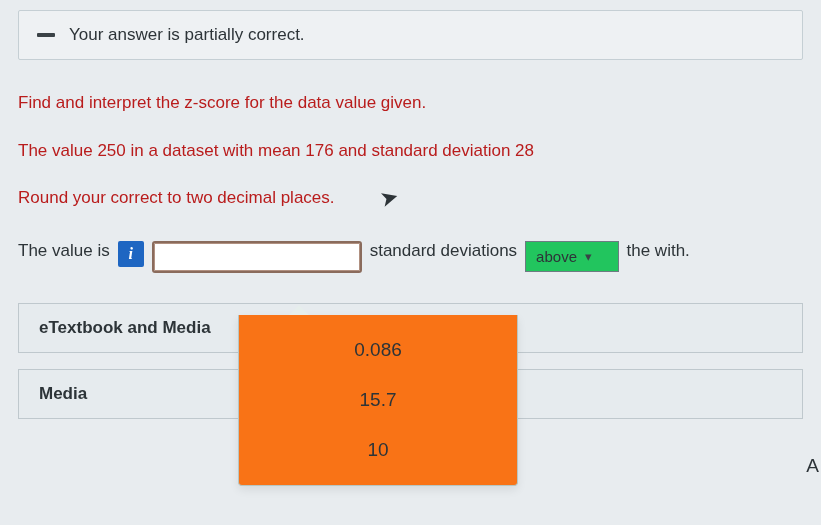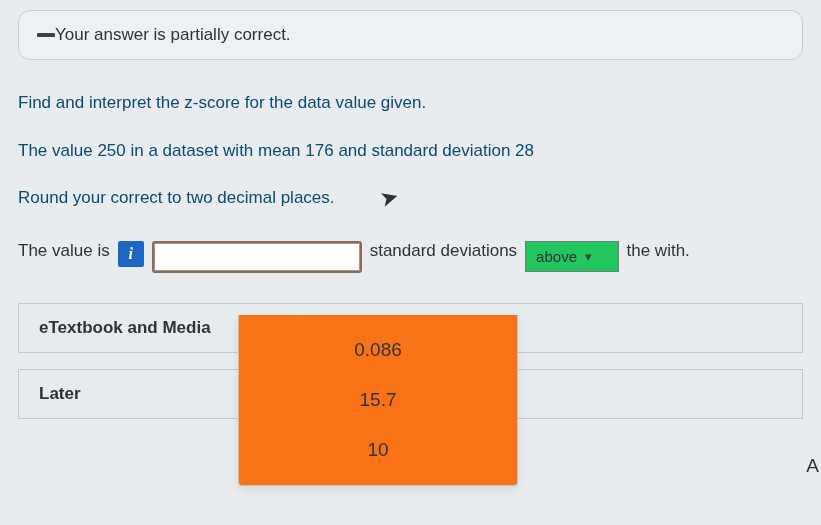--- a/index.html
+++ b/index.html
@@ -12,39 +12,40 @@
     color: #2d3438;
     position: relative;
   }
   .feedback-banner {
     margin: 10px 18px 0 18px;
     background: #eef1f3;
     border: 1px solid #c5cfd4;
     padding: 14px 18px;
     display: flex;
     align-items: center;
+    gap: 14px;
     font-size: 17px;
     color: #2d3438;
     font-weight: 500;
-    border-radius: 12px;
+    border-radius: 2px;
   }
   .feedback-icon {
     width: 18px;
     height: 4px;
     background: #3a4246;
     border-radius: 1px;
   }
   .content {
     padding: 30px 18px 0 18px;
   }
   .q-line {
     font-size: 17px;
     line-height: 1.5;
     margin-bottom: 22px;
-    color: #0c4a6e;
+    color: #b91c1c;
   }
   .answer-row {
     display: flex;
     align-items: flex-start;
     gap: 8px;
     font-size: 17px;
     margin-top: 30px;
     margin-bottom: 30px;
   }
   .info-badge {
@@ -183,21 +184,21 @@
     <span>standard deviations</span>
     <span class="direction-select">
       <span>above</span>
       <span class="chevron">▾</span>
     </span>
     <span>the with.</span>
   </div>
 
   <div class="stack">
     <button class="wide-btn">eTextbook and Media</button>
-    <button class="wide-btn">Later</button>
+    <button class="wide-btn">Media</button>
   </div>
 </div>
 
 <div class="suggestion-popover">
   <div class="suggestion-item">0.086</div>
   <div class="suggestion-item">15.7</div>
   <div class="suggestion-item">10</div>
 </div>
 
 <div class="cursor-arrow">➤</div>

